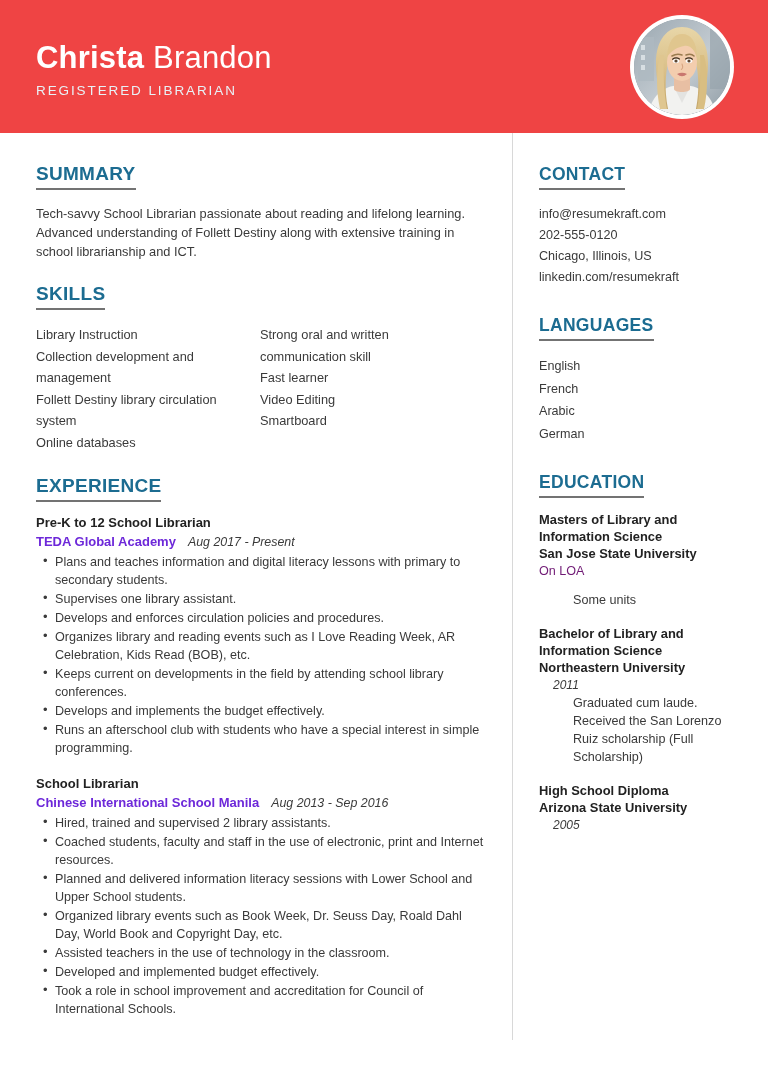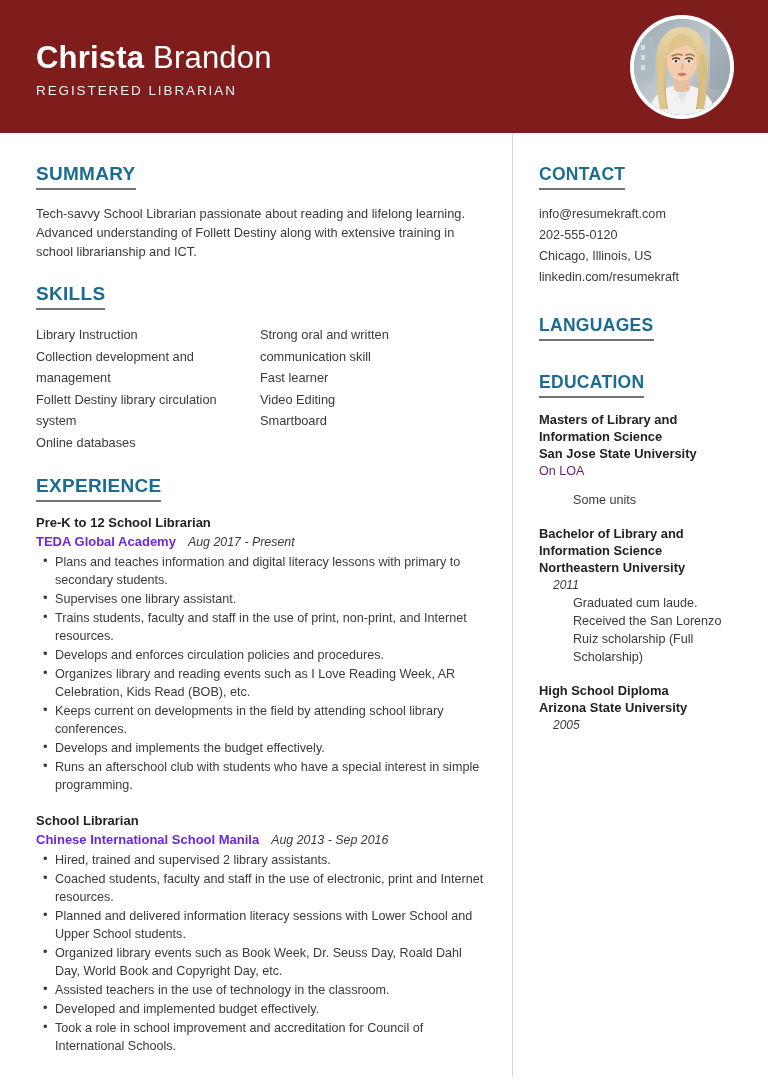--- a/index.html
+++ b/index.html
@@ -18,21 +18,21 @@
     height: 1087px;
     background: #ffffff;
     overflow: hidden;
     box-sizing: border-box;
   }
 
   
   .header {
     position: relative;
     height: 133px;
-    background: #7f1d1d;
+    background: #ef4444;
     display: flex;
     align-items: center;
     padding: 0 34px 0 36px;
     box-sizing: border-box;
   }
   .header-text {
     flex: 1 1 auto;
     padding-top: 4px;
   }
   .name {
@@ -338,21 +338,20 @@
         <div class="sec-inner" style="padding-top:8px;">
 
           <div class="job">
             <div class="job-role">Pre-K to 12 School Librarian</div>
             <div class="job-line">
               <span class="job-company">TEDA Global Academy</span><span class="job-dates">Aug 2017 - Present</span>
             </div>
             <ul class="bullets">
               <li>Plans and teaches information and digital literacy lessons with primary to secondary students.</li>
               <li>Supervises one library assistant.</li>
-              <li>Trains students, faculty and staff in the use of print, non-print, and Internet resources.</li>
               <li>Develops and enforces circulation policies and procedures.</li>
               <li>Organizes library and reading events such as I Love Reading Week, AR Celebration, Kids Read (BOB), etc.</li>
               <li>Keeps current on developments in the field by attending school library conferences.</li>
               <li>Develops and implements the budget effectively.</li>
               <li>Runs an afterschool club with students who have a special interest in simple programming.</li>
             </ul>
           </div>
 
           <div class="job" style="margin-top:18px;">
             <div class="job-role">School Librarian</div>
@@ -381,20 +380,26 @@
         <div class="sec-inner">
           <div class="side-line">info@resumekraft.com</div>
           <div class="side-line">202-555-0120</div>
           <div class="side-line">Chicago, Illinois, US</div>
           <div class="side-line">linkedin.com/resumekraft</div>
         </div>
       </div>
 
       <div class="sec" style="margin-top:26px;">
         <div><span class="sec-head small">LANGUAGES</span></div>
+        <div class="sec-inner">
+          <div class="lang-item">English</div>
+          <div class="lang-item">French</div>
+          <div class="lang-item">Arabic</div>
+          <div class="lang-item">German</div>
+        </div>
       </div>
 
       <div class="sec" style="margin-top:26px;">
         <div><span class="sec-head small">EDUCATION</span></div>
         <div class="sec-inner" style="padding-top:9px;">
 
           <div class="edu">
             <div class="edu-degree">Masters of Library and</div>
             <div class="edu-degree">Information Science</div>
             <div class="edu-school">San Jose State University</div>

